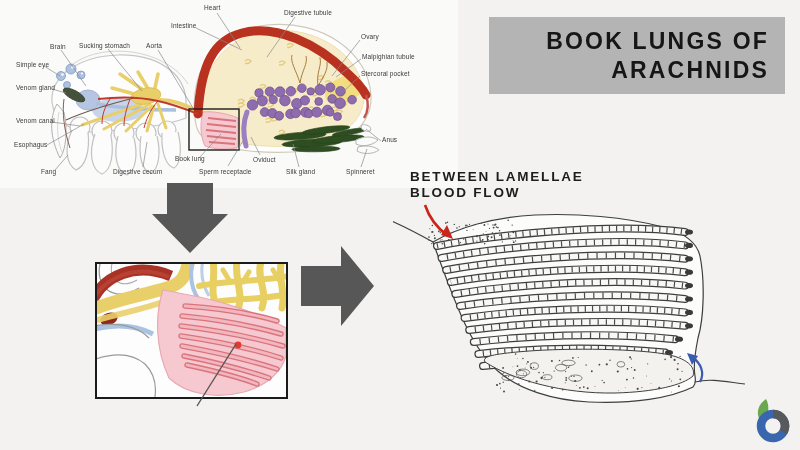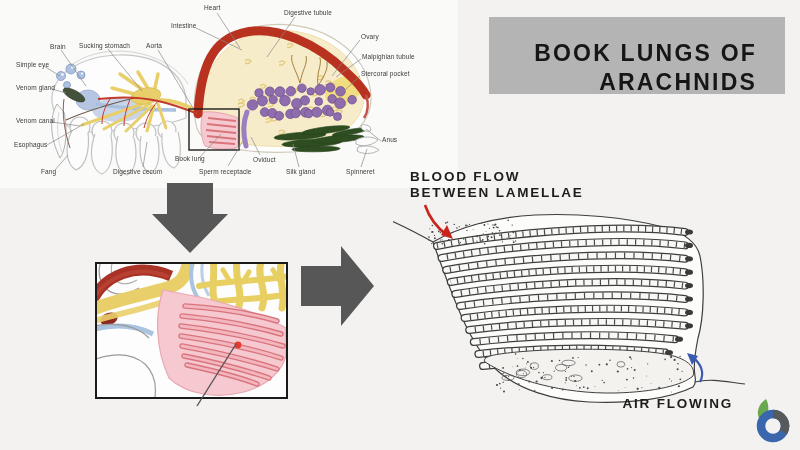--- a/index.html
+++ b/index.html
@@ -9,21 +9,21 @@
     --logo-green:#6aa84f; --logo-blue:#3a66ad; --logo-gray:#58595b;
   }
   html,body{margin:0;padding:0;}
   .stage{position:relative;width:800px;height:450px;overflow:hidden;
          background:var(--page-bg);font-family:"Liberation Sans",sans-serif;}
   .anatomy-bg{position:absolute;left:0;top:0;width:458px;height:188px;background:#fafaf8;}
   .abs{position:absolute;}
   .ana-label{position:absolute;font-size:6.5px;line-height:7.5px;color:var(--label-text);
              white-space:nowrap;letter-spacing:0.1px;}
   .title-box{position:absolute;left:489px;top:17px;width:296px;height:77px;background:var(--title-bg);}
-  .title-box h1{margin:12px;padding:10px 16px 0 0;text-align:right;font-size:23px;line-height:29px;
+  .title-box h1{margin:0;padding:10px 16px 0 0;text-align:right;font-size:23px;line-height:29px;
                 letter-spacing:2.2px;font-weight:bold;color:var(--title-text);}
   .inset{position:absolute;left:95px;top:262px;width:189px;height:133px;
          border:2px solid #1a1a1a;background:#fdfdfd;overflow:hidden;}
   .caption{position:absolute;left:95px;top:409px;width:190px;text-align:center;
            font-size:13px;font-weight:bold;letter-spacing:2.2px;color:var(--annotation-text);}
   .annotation{position:absolute;font-size:13.5px;font-weight:bold;letter-spacing:1.8px;
               line-height:16px;color:var(--annotation-text);}
   .annotation span{display:block;}
   .blood-label{left:410px;top:169px;}
   .air-label{left:493px;top:396px;width:240px;text-align:right;}
@@ -545,25 +545,24 @@
       <path d="M32,19 C36,31 44,42 55,50" fill="none" style="stroke:var(--blood-arrow)" stroke-width="2.6"></path>
       <polygon points="60,53 48,49 54,39" style="fill:var(--blood-arrow)"></polygon>
     </g>
     <g>
       <path d="M307,196 C312,187 308,177 299,171" fill="none" style="stroke:var(--air-arrow)" stroke-width="2.2"></path>
       <polygon points="294,167 305,170 299,179" style="fill:var(--air-arrow)"></polygon>
     </g>
   </svg>
 
   <div class="annotation blood-label">
+    <span>BETWEEN LAMELLAE</span>
     <span>BLOOD FLOW</span>
-    <span>BETWEEN LAMELLAE</span>
   </div>
   <div class="annotation air-label">
-    <span>AIR FLOWING</span>
   </div>
 
   <svg class="abs" style="left:750px;top:398px" width="46" height="46" viewBox="0 0 46 46">
     <path d="M16,1 C7,7 5,18 12,24 C19,18 20,8 16,1 Z" style="fill:var(--logo-green)"></path>
     <circle cx="23" cy="28" r="12" fill="none" style="stroke:var(--logo-blue)" stroke-width="8.5"></circle>
     <path d="M23,16 A12,12 0 0 1 33.4,34" fill="none" style="stroke:var(--logo-gray)" stroke-width="8.5"></path>
   </svg>
 
 </div>
 

